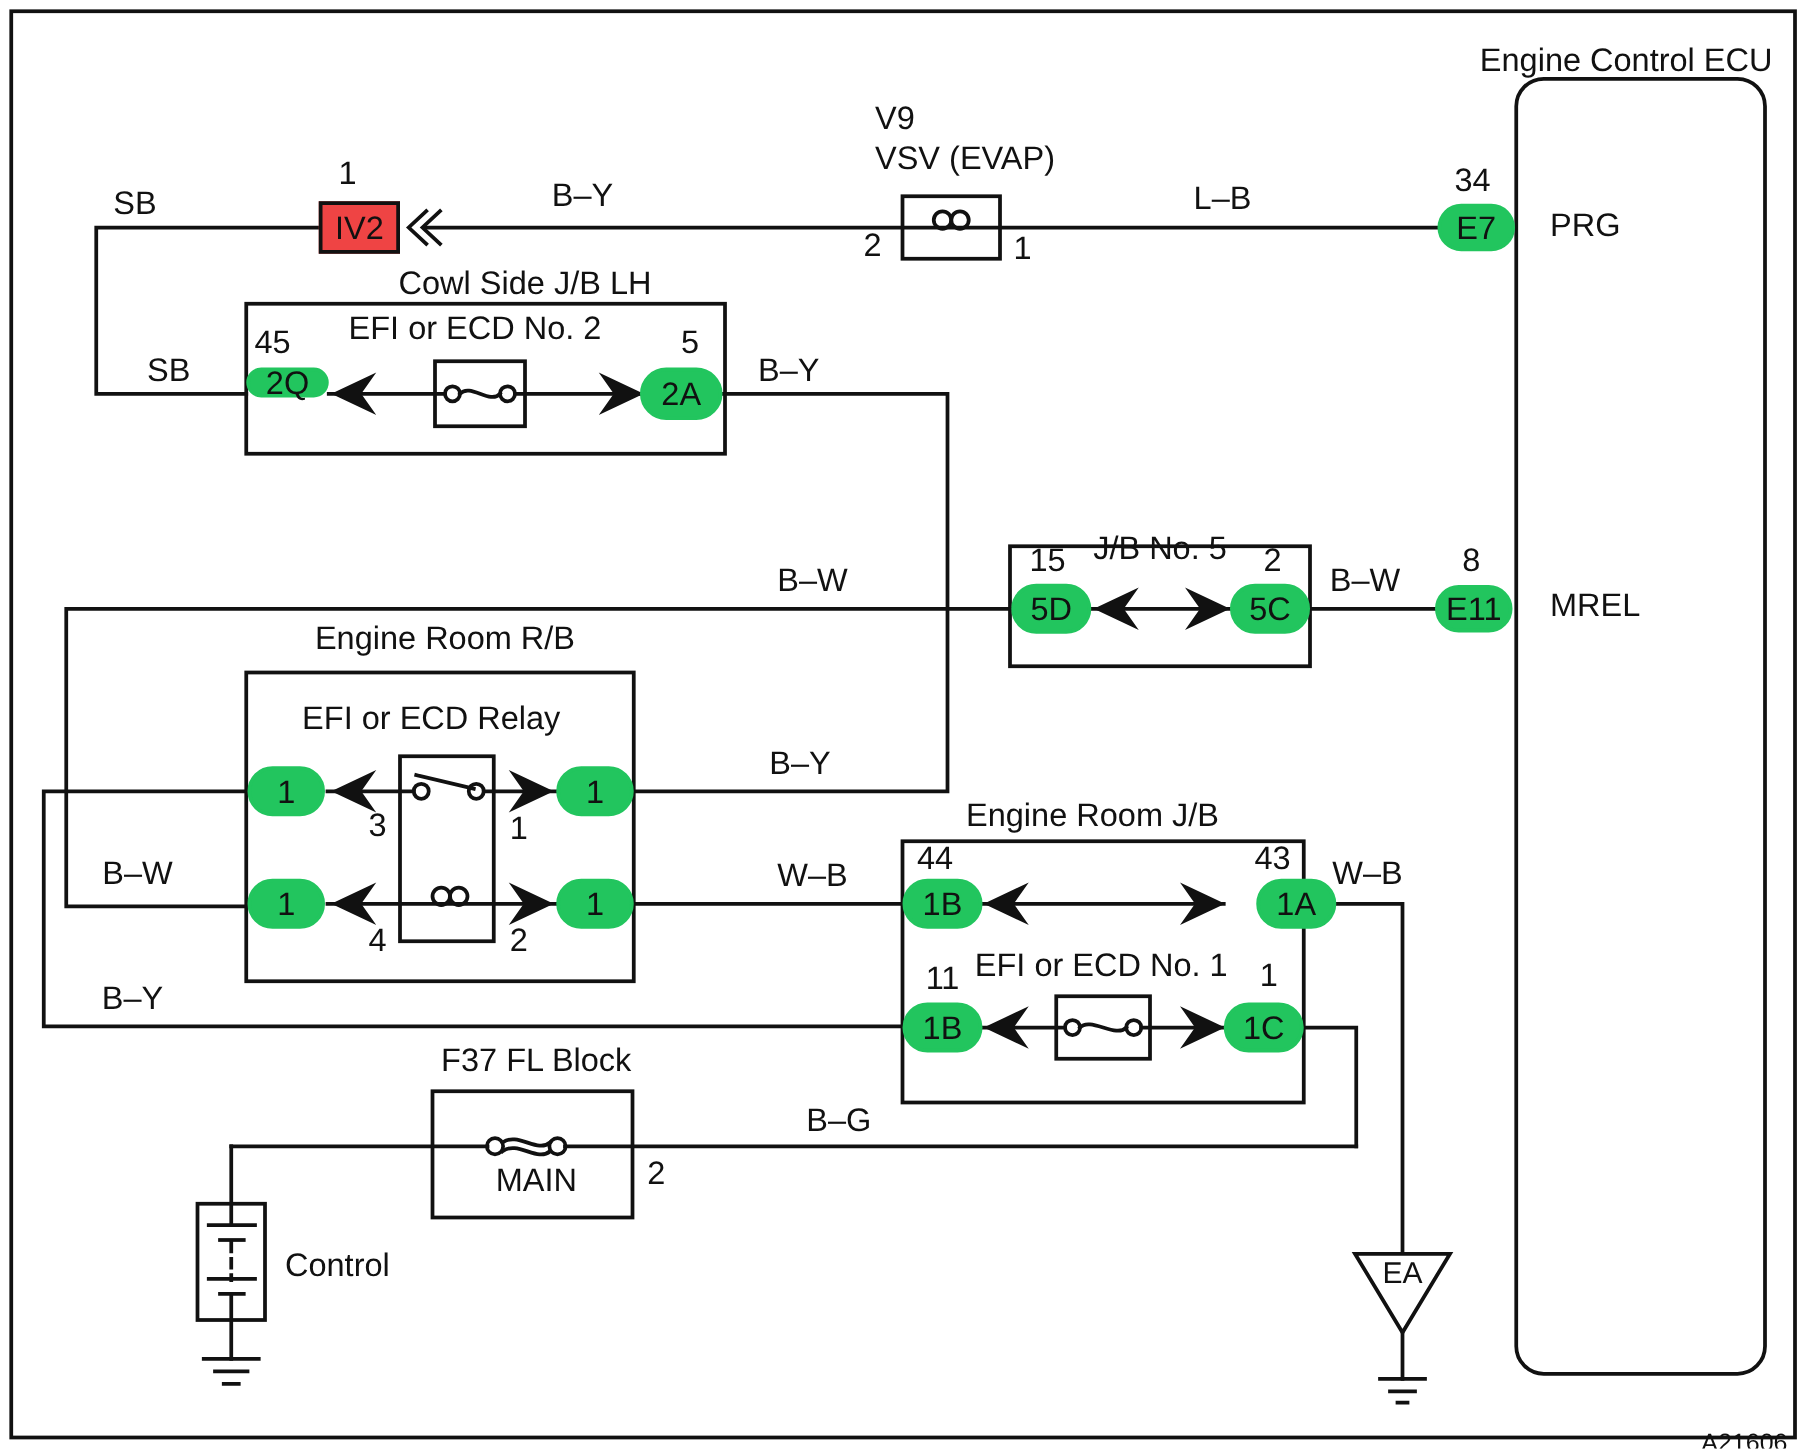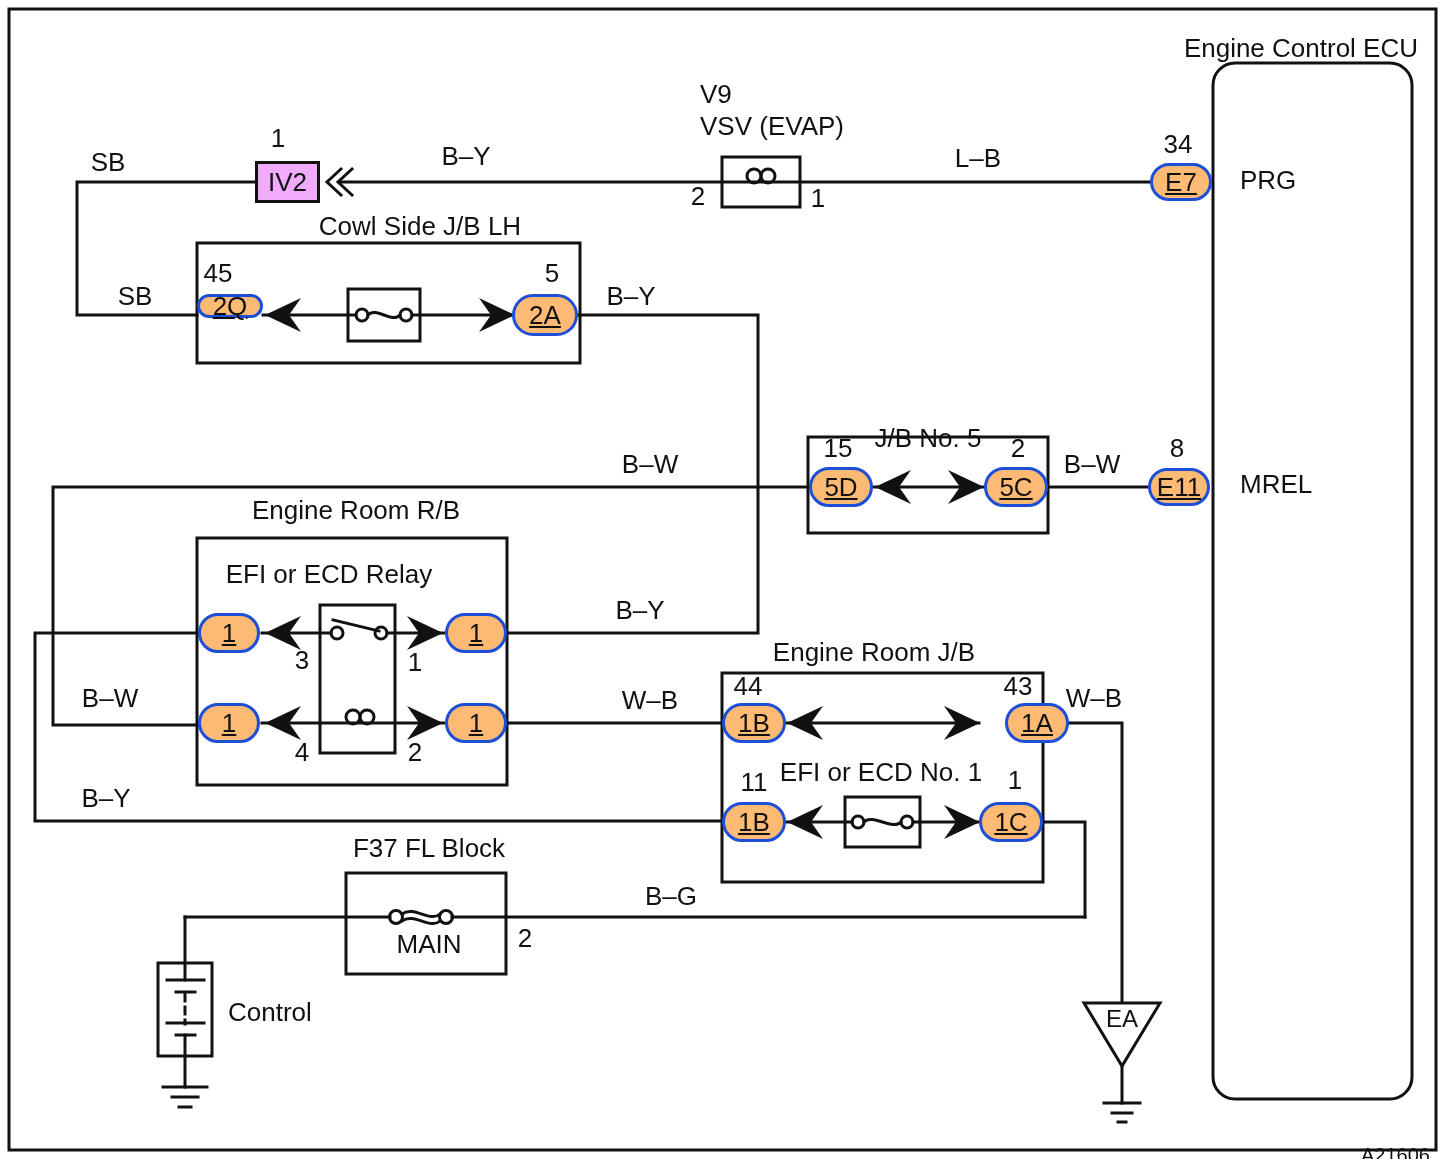--- a/index.html
+++ b/index.html
@@ -6,26 +6,26 @@
   .canvas{
     position:relative;width:1445px;height:1159px;background:#fff;
     font-family:"Liberation Sans","DejaVu Sans",sans-serif;color:#111;
     overflow:hidden;
   }
   .canvas svg{position:absolute;left:0;top:0;}
   .lbl{position:absolute;font-size:26px;line-height:1.1;white-space:nowrap;color:#111;}
   .ctr{text-align:center;}
   .rgt{text-align:right;margin-top:16px;}
   .pill{
-    position:absolute;border:3px solid #1d4ed8;border-radius:22px;background:#fdba74;
+    position:absolute;border:3px solid #22c55e;border-radius:22px;background:#22c55e;
     display:flex;align-items:center;justify-content:center;
-    font-size:26px;color:#111;box-sizing:border-box;text-decoration:underline;
+    font-size:26px;color:#111;box-sizing:border-box;
   }
   .rectconn{
-    position:absolute;border:3px solid #111;background:#f0abfc;
+    position:absolute;border:3px solid #111;background:#ef4444;
     display:flex;align-items:center;justify-content:center;
     font-size:26px;color:#111;box-sizing:border-box;
   }
   .small{font-size:20px;}
   .ea-text{font-size:24px;}
 </style>
 </head>
 <body>
 
 <div class="canvas">
@@ -154,32 +154,33 @@
   <div class="lbl" style="left:700px;top:80px;">V9</div>
   <div class="lbl" style="left:700px;top:112px;">VSV (EVAP)</div>
   <div class="lbl ctr" style="left:688px;top:182px;width:20px;">2</div>
   <div class="lbl ctr" style="left:808px;top:184px;width:20px;">1</div>
   <div class="lbl ctr" style="left:948px;top:144px;width:60px;">L–B</div>
   <div class="lbl ctr" style="left:1158px;top:130px;width:40px;">34</div>
   <div class="lbl" style="left:1240px;top:166px;">PRG</div>
   <div class="lbl rgt" style="left:1170px;top:18px;width:248px;">Engine Control ECU</div>
   <div class="lbl ctr" style="left:113px;top:282px;width:44px;">SB</div>
   <div class="lbl ctr" style="left:290px;top:212px;width:260px;">Cowl Side J/B LH</div>
+  <div class="lbl ctr" style="left:250px;top:248px;width:260px;">EFI or ECD No. 2</div>
   <div class="lbl ctr" style="left:196px;top:259px;width:44px;">45</div>
   <div class="lbl ctr" style="left:530px;top:259px;width:44px;">5</div>
   <div class="lbl ctr" style="left:601px;top:282px;width:60px;">B–Y</div>
   <div class="lbl ctr" style="left:620px;top:450px;width:60px;">B–W</div>
   <div class="lbl ctr" style="left:828px;top:400px;width:200px;margin-top:24px;">J/B No. 5</div>
   <div class="lbl ctr" style="left:816px;top:434px;width:44px;">15</div>
   <div class="lbl ctr" style="left:996px;top:434px;width:44px;">2</div>
   <div class="lbl ctr" style="left:1062px;top:450px;width:60px;">B–W</div>
   <div class="lbl ctr" style="left:1155px;top:434px;width:44px;">8</div>
   <div class="lbl" style="left:1240px;top:470px;">MREL</div>
   <div class="lbl ctr" style="left:246px;top:496px;width:220px;">Engine Room R/B</div>
-  <div class="lbl ctr" style="left:219px;top:560px;width:220px;">EFI or ECD Relay</div>
+  <div class="lbl ctr" style="left:235px;top:560px;width:220px;">EFI or ECD Relay</div>
   <div class="lbl ctr" style="left:289px;top:646px;width:26px;">3</div>
   <div class="lbl ctr" style="left:402px;top:648px;width:26px;">1</div>
   <div class="lbl ctr" style="left:289px;top:738px;width:26px;">4</div>
   <div class="lbl ctr" style="left:402px;top:738px;width:26px;">2</div>
   <div class="lbl ctr" style="left:78px;top:684px;width:64px;">B–W</div>
   <div class="lbl ctr" style="left:74px;top:784px;width:64px;">B–Y</div>
   <div class="lbl ctr" style="left:608px;top:596px;width:64px;">B–Y</div>
   <div class="lbl ctr" style="left:618px;top:686px;width:64px;">W–B</div>
   <div class="lbl ctr" style="left:764px;top:638px;width:220px;">Engine Room J/B</div>
   <div class="lbl ctr" style="left:726px;top:672px;width:44px;">44</div>

